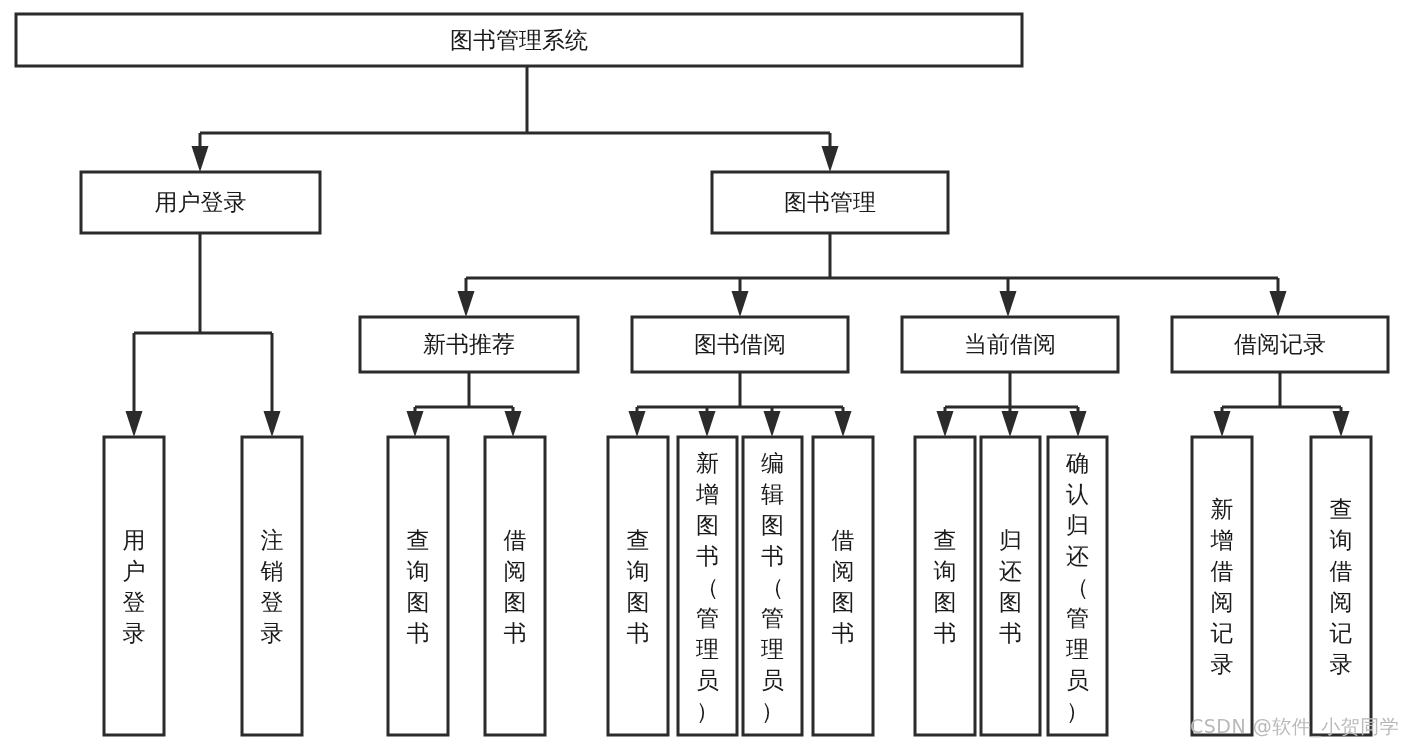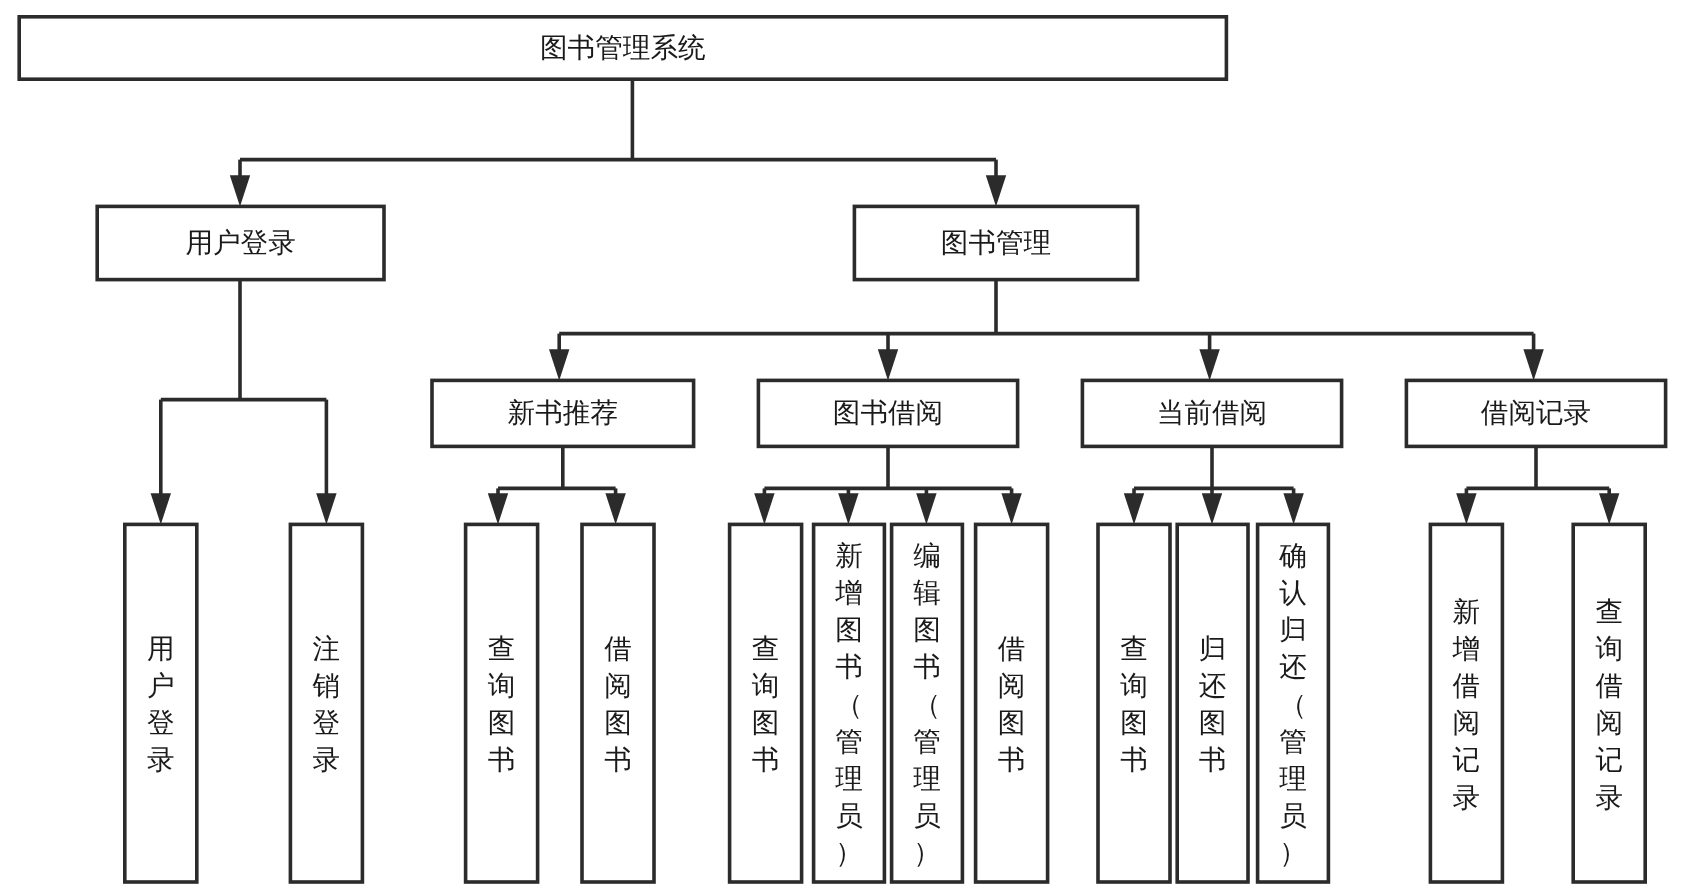--- a/index.html
+++ b/index.html
@@ -220,13 +220,14 @@
           <rect x="1192" y="437" width="60" height="298" class="node-box"></rect>
           <text x="1222" y="517.18" class="node-label-v"><tspan x="1222" dy="0">新</tspan><tspan x="1222" dy="31">增</tspan><tspan x="1222" dy="31">借</tspan><tspan x="1222" dy="31">阅</tspan><tspan x="1222" dy="31">记</tspan><tspan x="1222" dy="31">录</tspan></text>
         </g>
         <g>
           <rect x="1311" y="437" width="60" height="298" class="node-box"></rect>
           <text x="1341" y="517.18" class="node-label-v"><tspan x="1341" dy="0">查</tspan><tspan x="1341" dy="31">询</tspan><tspan x="1341" dy="31">借</tspan><tspan x="1341" dy="31">阅</tspan><tspan x="1341" dy="31">记</tspan><tspan x="1341" dy="31">录</tspan></text>
         </g>
       </g>
   </svg>
 
+  <div class="watermark" style="left: 1190px; top: 714px; color: rgb(185, 185, 185);">CSDN @软件_小贺同学</div>
 </div>
 
 </body></html>

